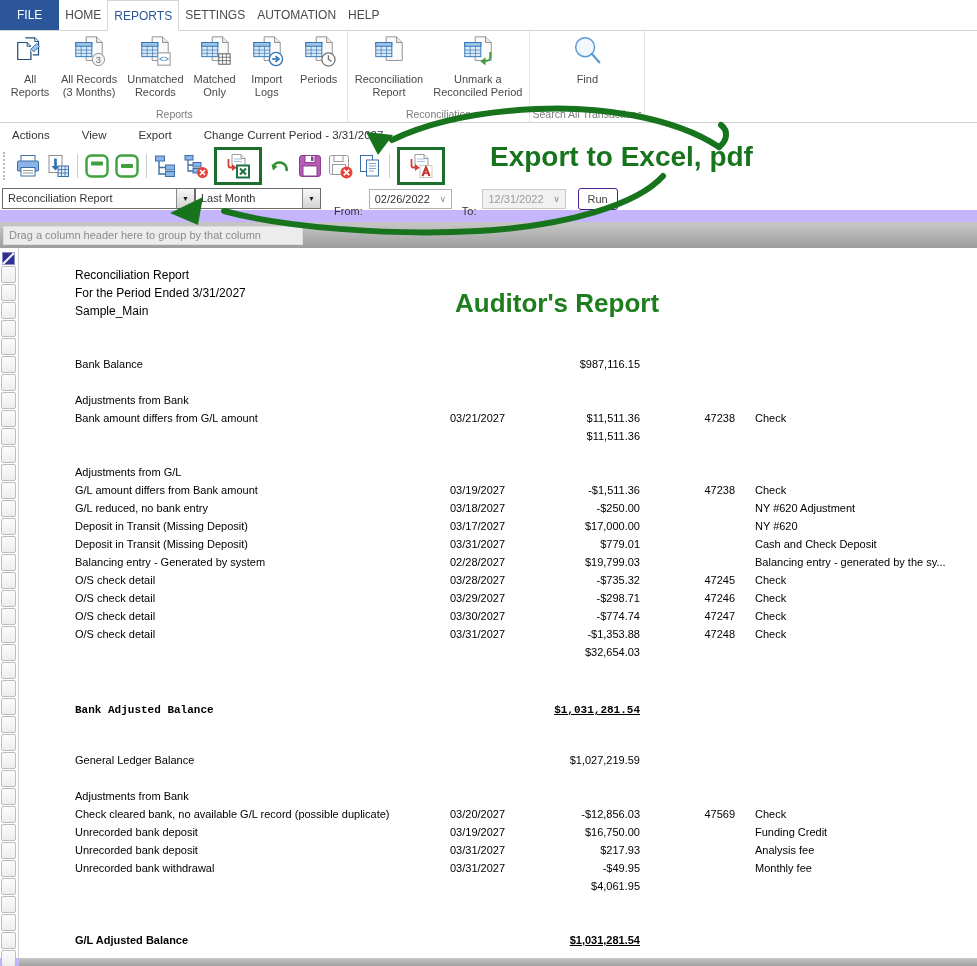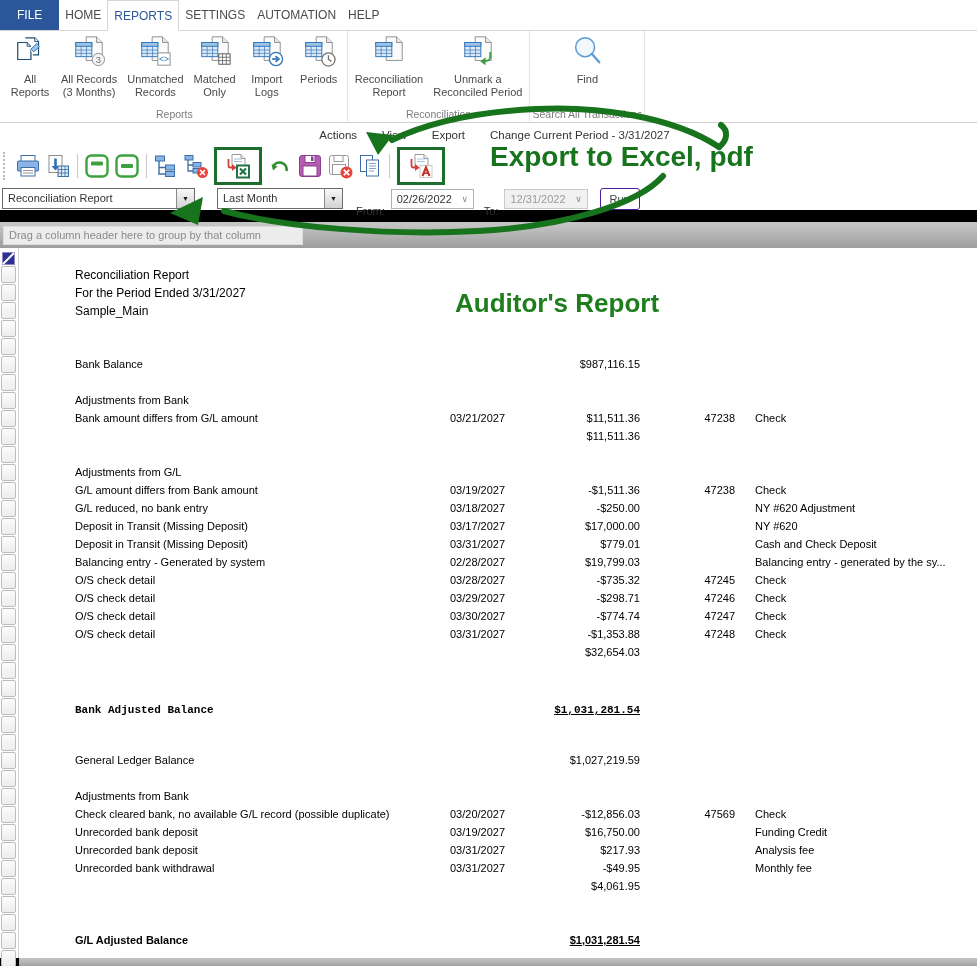--- a/index.html
+++ b/index.html
@@ -1,34 +1,34 @@
 <!DOCTYPE html>
 <html><head>
 <meta charset="utf-8">
 <style>
   html,body{margin:0;padding:0;background:#fff;}
-  #app{position:relative;width:977px;height:966px;font-family:"Liberation Sans",sans-serif;overflow:hidden;background:#000000;}
+  #app{position:relative;width:977px;height:966px;font-family:"Liberation Sans",sans-serif;overflow:hidden;background:#c4b5fd;}
 
   
   .tabbar{display:flex;height:30px;border-bottom:1px solid #d5d5d5;background:#fff;align-items:stretch;}
   .tab{padding:0 6px;font-size:12px;color:#4a4a4a;display:flex;align-items:center;cursor:default;}
   .tab.file{background:#2b579a;color:#fff;padding:0 17px;}
   .tab.active{border:1px solid #d5d5d5;border-bottom:1px solid #fff;margin-bottom:-1px;color:#2b579a;background:#fff;}
 
   
   .ribbon{height:92px;display:flex;border-bottom:1px solid #d0d0d0;background:#fff;padding-left:2px;box-sizing:border-box;}
   .rgroup{display:flex;flex-direction:column;border-right:1px solid #e3e3e3;padding:0 2px;}
   .rbuttons{display:flex;flex:1;align-items:flex-start;justify-content:center;}
   .rbtn{display:flex;flex-direction:column;align-items:center;padding:3px 5px 0 5px;min-width:42px;}
   .rbtn .blbl{font-size:11px;color:#4a4a4a;text-align:center;line-height:13px;margin-top:1px;}
   .rbtn .blbl span{display:block;white-space:nowrap;}
   .glabel{font-size:10.5px;color:#7c7c7c;text-align:center;height:15px;line-height:14px;}
 
   
-  .menubar{display:flex;gap:25px;padding:6px 0 0 12px;font-size:11.5px;color:#333;height:22px;box-sizing:border-box;background:#fff;justify-content:center;}
+  .menubar{display:flex;gap:32px;padding:6px 0 0 12px;font-size:11.5px;color:#333;height:22px;box-sizing:border-box;background:#fff;}
   .menuitem{white-space:nowrap;cursor:default;}
 
   
   .iconrow{display:flex;align-items:center;height:42px;padding-left:3px;background:#fff;}
   .grip{width:4px;height:28px;border-left:2px dotted #b9b9b9;margin-right:4px;}
   .ticon{width:26px;height:26px;margin:0 2px;display:flex;align-items:center;justify-content:center;}
   .tsep{width:1px;height:24px;background:#c9c9c9;margin:0 4px;}
   .hlbox{border:3px solid #1c6e2d;padding:3px 6px;display:flex;align-items:center;margin:0 3px;}
 
   
@@ -343,21 +343,21 @@
           </svg>
         </div>
       </div>
     </div>
 
   <div class="filterrow">
     <div class="combo" style="width:193px;">
       <div class="ctxt">Reconciliation Report</div>
       <div class="cbtn">▼</div>
     </div>
-    <div class="combo" style="width:126px;margin-left:22px;">
+    <div class="combo" style="width:126px;margin-left:0;">
       <div class="ctxt">Last Month</div>
       <div class="cbtn">▼</div>
     </div>
     <div class="flabel">From:</div>
     <div class="datef">
       <div class="dtxt">02/26/2022</div>
       <div class="chev">∨</div>
     </div>
     <div class="flabel" style="margin-left:10px;">To:</div>
     <div class="datef disabled">

